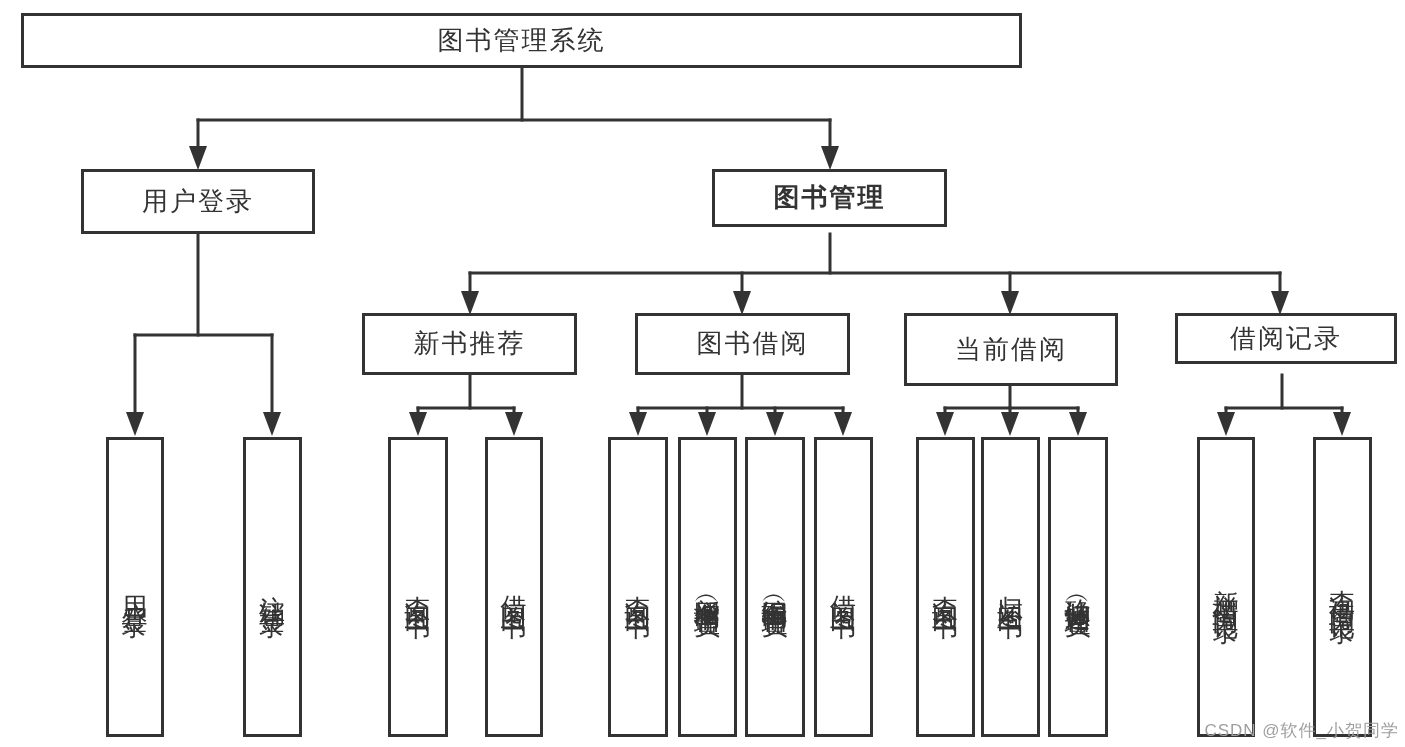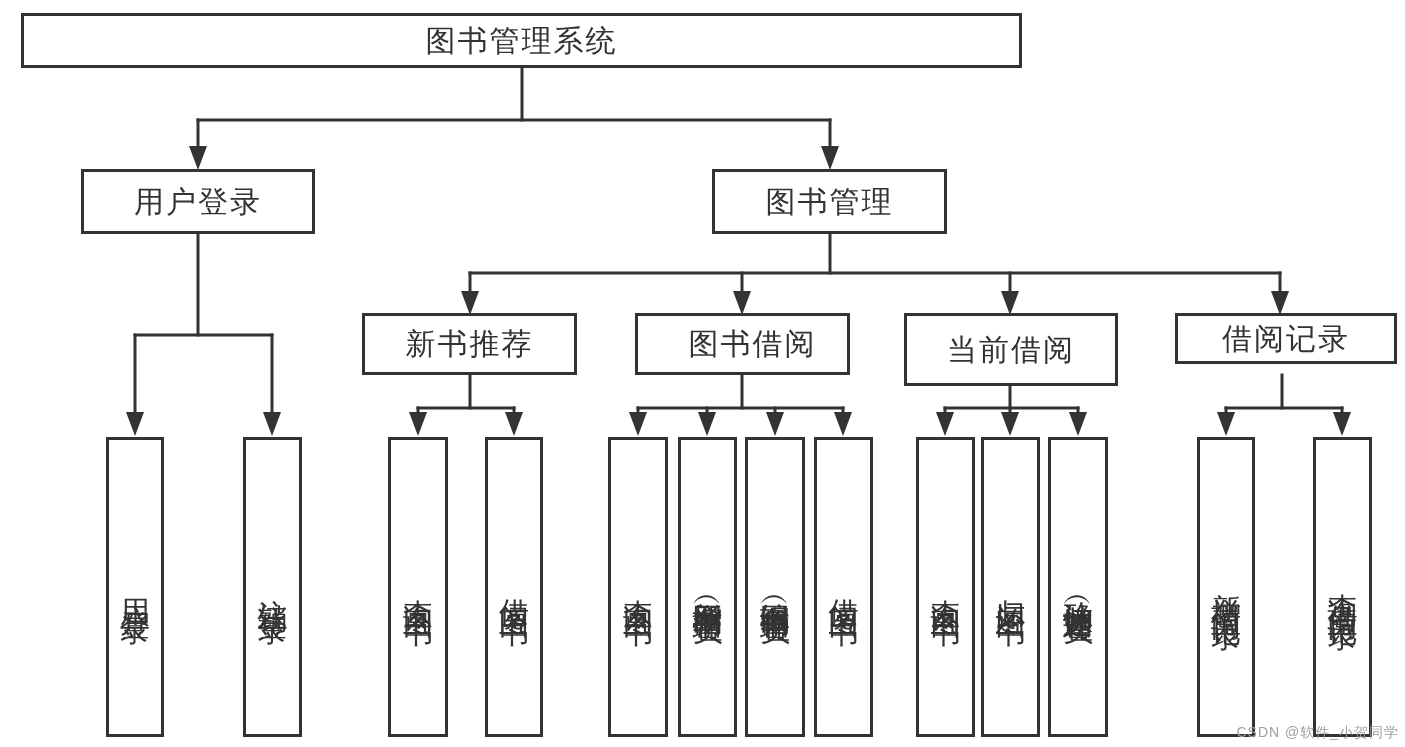--- a/index.html
+++ b/index.html
@@ -28,39 +28,39 @@
     position: absolute;
     background: #ffffff;
     border: 3px solid #333333;
     box-sizing: border-box;
     display: flex;
     align-items: center;
     justify-content: center;
     z-index: 1;
   }
   .node span {
-    font-size: 30px;
+    font-size: 26px;
     letter-spacing: 2px;
     line-height: 1.2;
     white-space: nowrap;
   }
   .node.v span {
     writing-mode: vertical-rl;
     text-orientation: mixed;
     letter-spacing: 6px;
     line-height: 1;
   }
   .node.v.tight span {
     letter-spacing: 2px;
   }
   .watermark {
     position: absolute;
     right: 6px;
     bottom: 5px;
-    font-size: 14px;
+    font-size: 17px;
     letter-spacing: 1px;
     color: #9f9f9f;
     z-index: 3;
   }
 </style>
 </head>
 <body>
 
 <div class="canvas">
 
@@ -140,21 +140,21 @@
     </g>
   </svg>
 
   <div class="node" style="left:21px;top:13px;width:1001px;height:55px;">
     <span>图书管理系统</span>
   </div>
 
   <div class="node" style="left:81px;top:169px;width:234px;height:65px;">
     <span>用户登录</span>
   </div>
-  <div class="node" style="left:712px;top:169px;width:235px;height:65px;">
+  <div class="node" style="left:712px;top:169px;width:235px;height:58px;font-weight:bold;">
     <span>图书管理</span>
   </div>
 
   <div class="node" style="left:362px;top:313px;width:215px;height:62px;">
     <span>新书推荐</span>
   </div>
   <div class="node" style="left:635px;top:313px;width:215px;height:62px;padding-left:20px;">
     <span>图书借阅</span>
   </div>
   <div class="node" style="left:904px;top:313px;width:214px;height:73px;">

